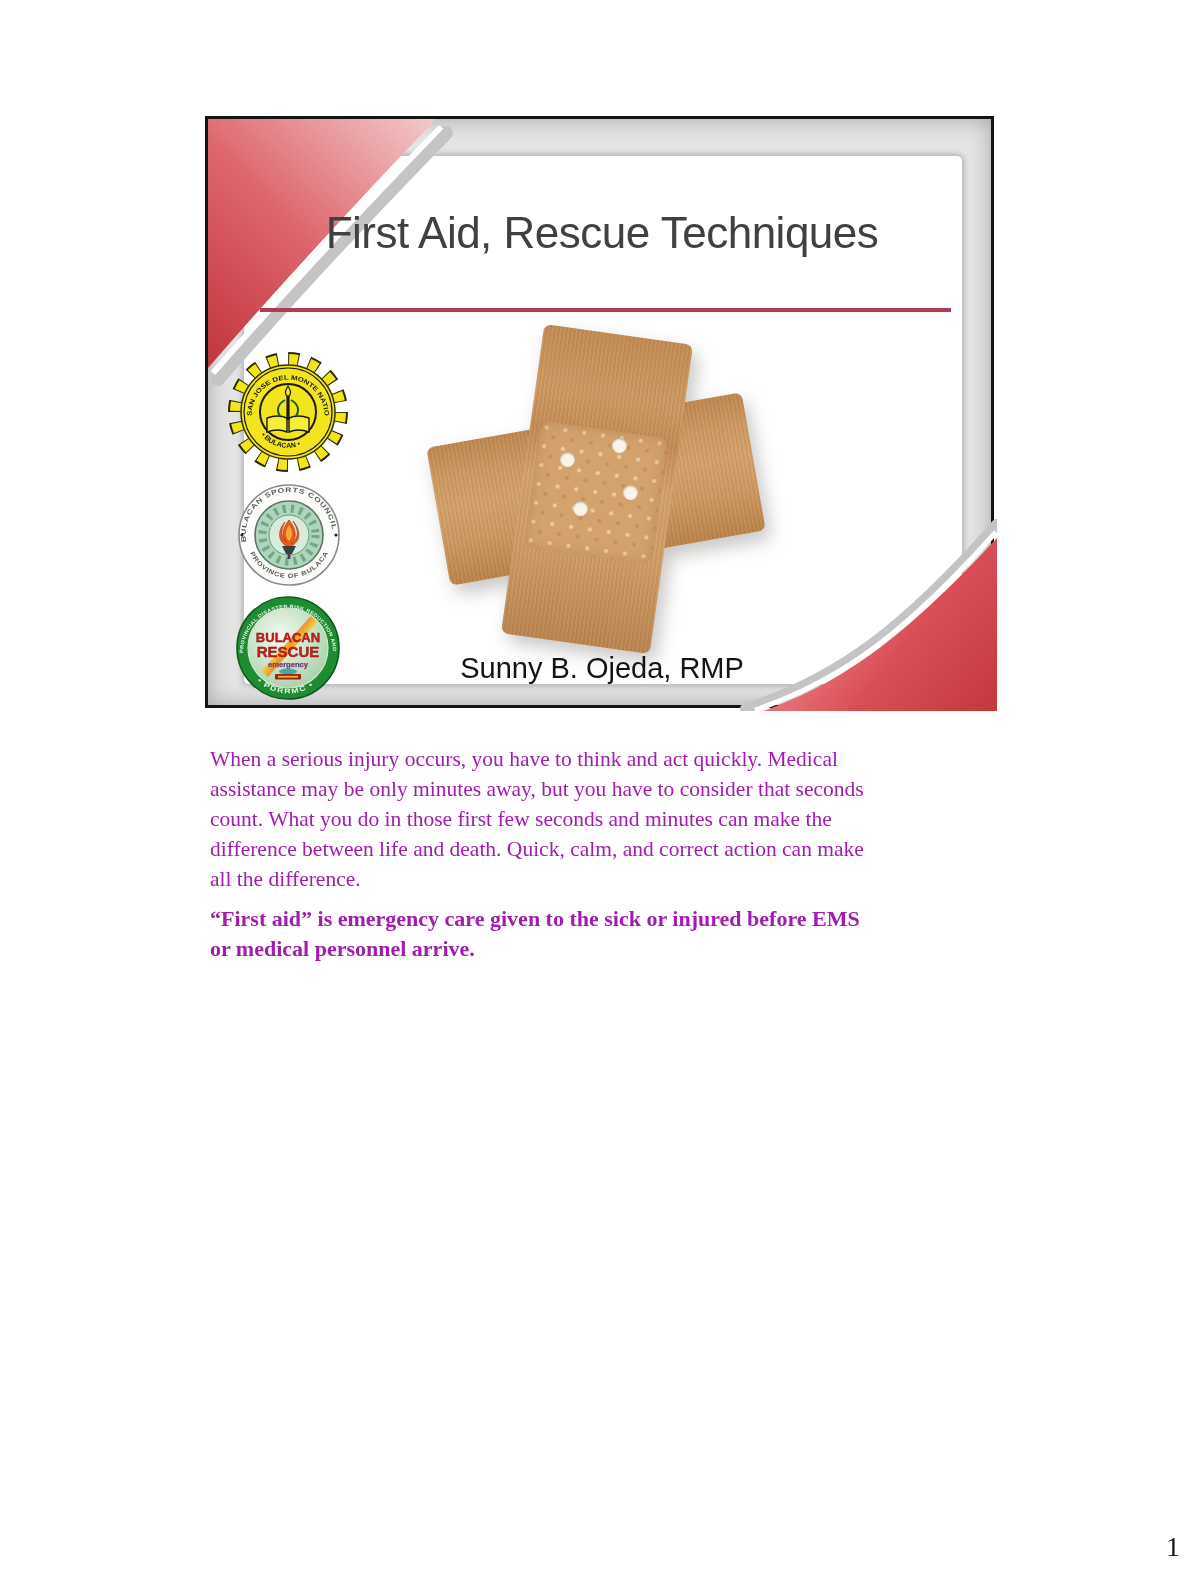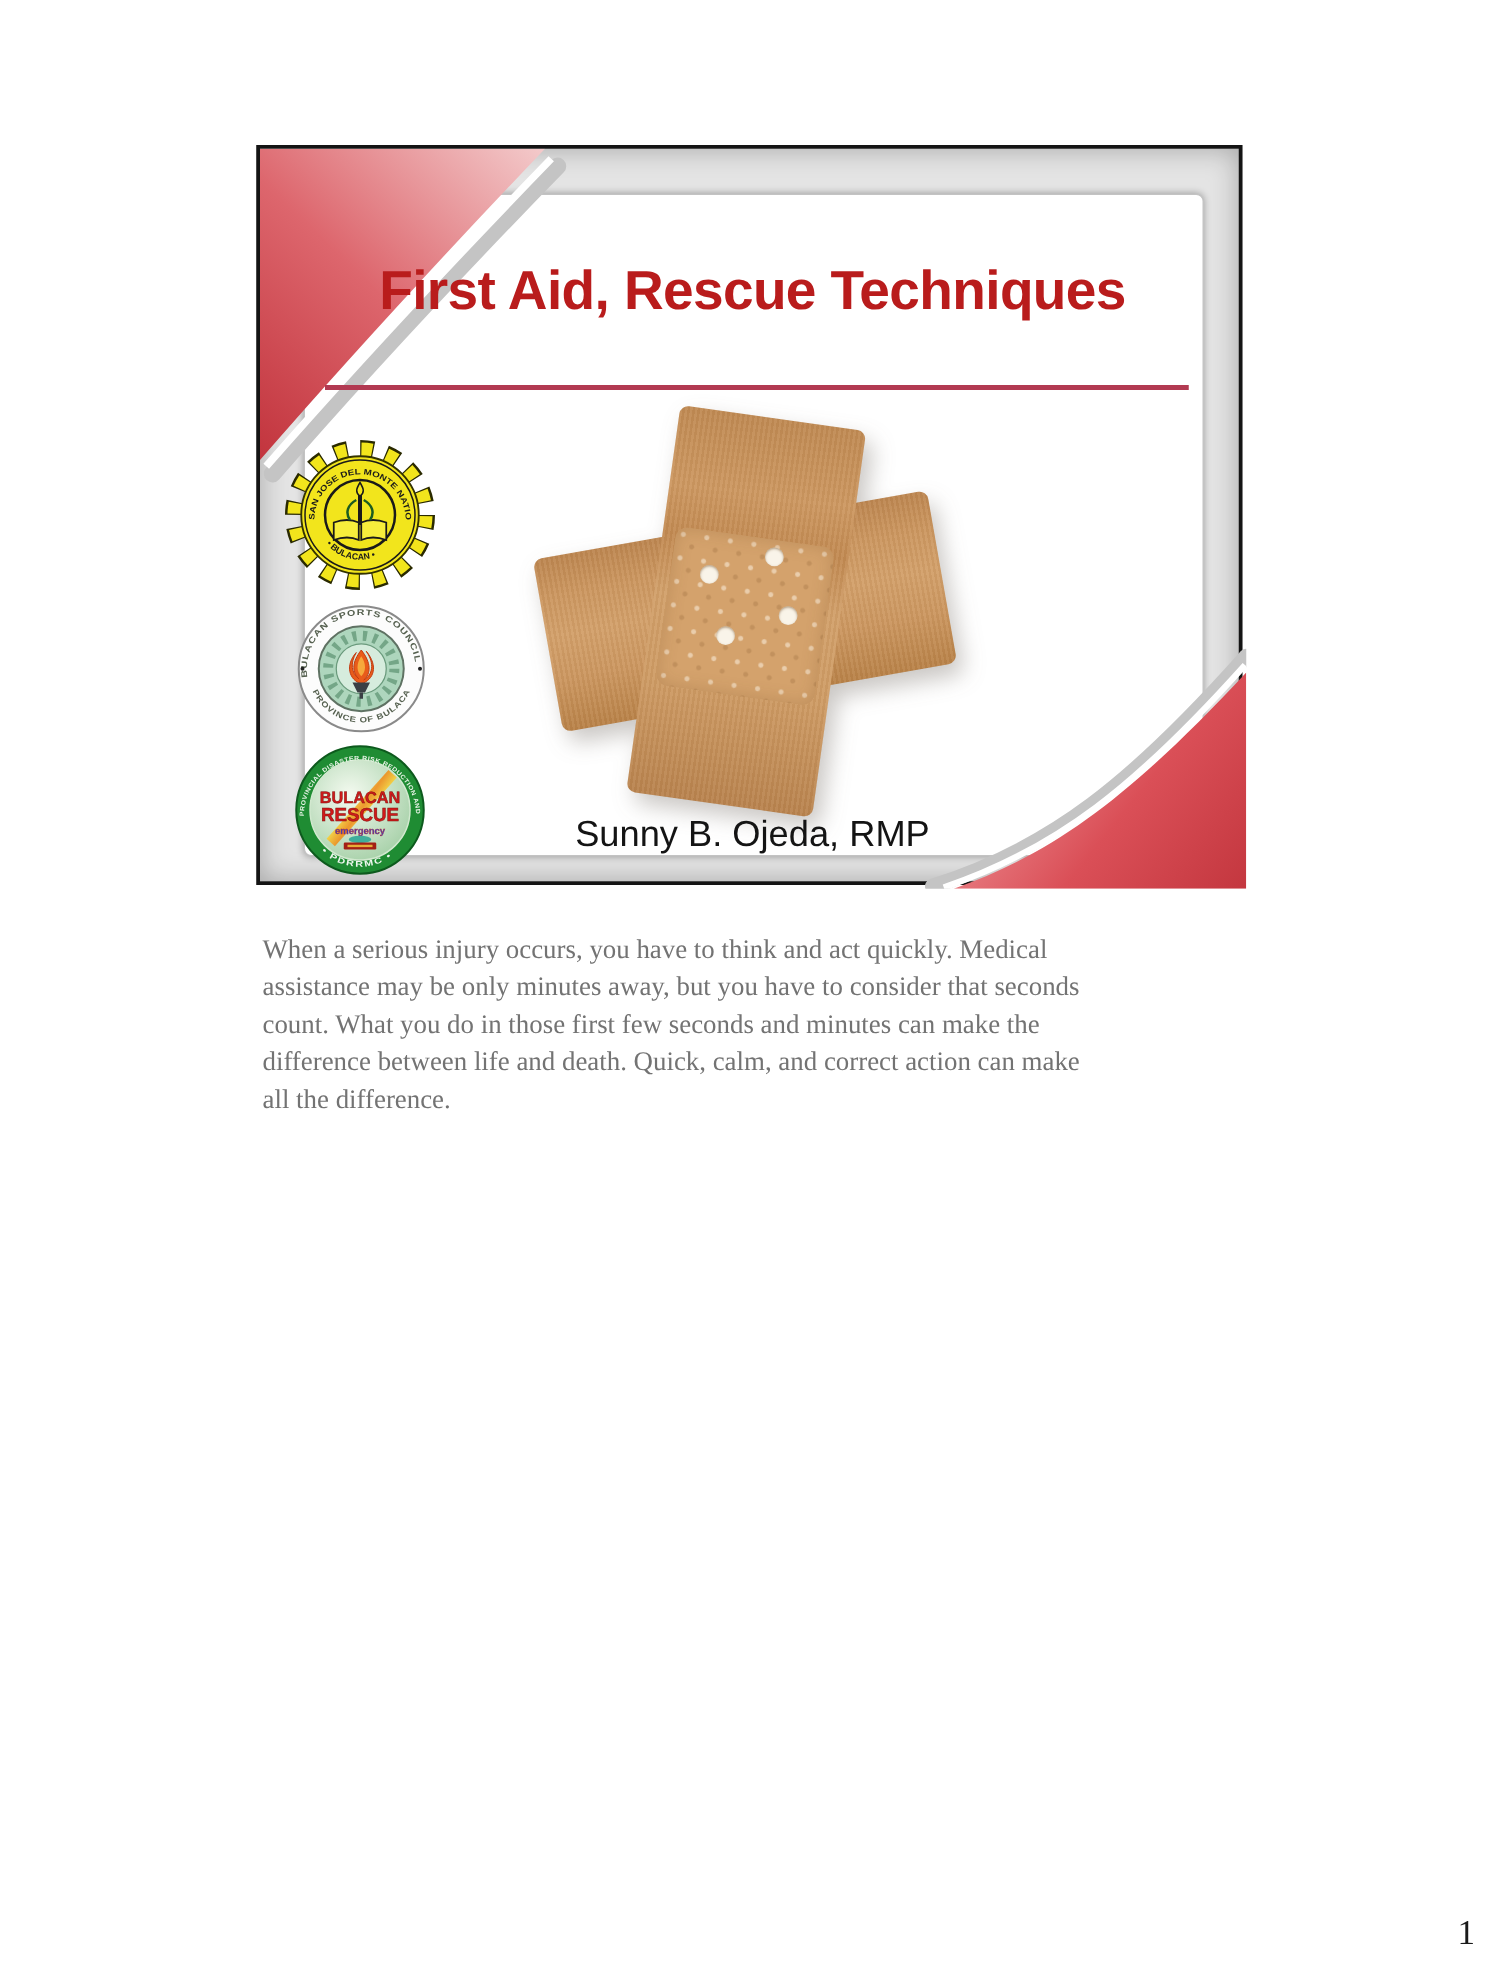--- a/index.html
+++ b/index.html
@@ -8,22 +8,22 @@
 
   
   .slide{position:absolute;left:205px;top:116px;width:789px;height:592px;box-sizing:border-box;
          border:3px solid #141414;background:#e4e4e4;
          box-shadow:inset 0 0 22px rgba(0,0,0,.28);}
   .panel{position:absolute;left:35px;top:36px;width:718px;height:528px;background:#ffffff;
          border:1px solid #c3c3c3;border-radius:6px;box-shadow:0 0 6px rgba(0,0,0,.30);}
   svg.deco{position:absolute;left:0;top:0;width:789px;height:592px;pointer-events:none;}
 
   .slide-title{position:absolute;left:35px;top:90px;width:718px;text-align:center;
-        font-family:"Liberation Sans",sans-serif;font-weight:700;font-size:44px;line-height:48px;
-        letter-spacing:-0.5px;color:#b91c1c;}
+        font-family:"Liberation Sans",sans-serif;font-weight:400;font-size:44px;line-height:48px;
+        letter-spacing:-0.5px;color:#404040;}
   .slide-subtitle{position:absolute;left:35px;top:146px;width:718px;text-align:center;
         font-family:"Liberation Sans",sans-serif;font-weight:700;font-size:30px;line-height:34px;
         color:#191919;}
   .divider{position:absolute;left:52px;top:189px;width:691px;height:4px;background:#b23a52;}
 
   .logos{position:absolute;left:0;top:0;}
   .logo{position:absolute;}
   .logo-school{left:18px;top:231px;}
   .logo-sports{left:28px;top:363px;}
   .logo-rescue{left:26px;top:475px;}
@@ -46,21 +46,21 @@
   .hole{position:absolute;width:15px;height:15px;border-radius:50%;background:#f9f4e9;
         box-shadow:inset 0 1px 2px rgba(120,85,45,.55);}
   .hole-1{left:124px;top:119px;} .hole-2{left:176px;top:105px;}
   .hole-3{left:137px;top:168px;} .hole-4{left:187px;top:152px;}
 
   .slide-author{position:absolute;left:35px;top:533px;width:718px;text-align:center;
         font-family:"Liberation Sans",sans-serif;font-weight:400;font-size:29px;color:#141414;}
 
   
   .notes{position:absolute;left:210px;top:744px;width:840px;}
-  .notes p{margin:0;white-space:pre;font-size:21.5px;line-height:30px;color:#737373;}
+  .notes p{margin:0;white-space:pre;font-size:21.5px;line-height:30px;color:#a21caf;}
   .notes p.bold{margin-top:10px;font-weight:700;font-size:22px;}
 
   .pageno{position:absolute;right:20px;top:1531px;font-size:28px;color:#1a1a1a;}
 
   .ring-text{font-family:"Liberation Sans",sans-serif;}
 </style>
 </head>
 <body>
 
 <div class="page">
@@ -192,16 +192,18 @@
 
     <div class="slide-author">Sunny B. Ojeda, RMP</div>
   </div>
 
   <div class="notes">
     <p>When a serious injury occurs, you have to think and act quickly. Medical
 assistance may be only minutes away, but you have to consider that seconds
 count. What you do in those first few seconds and minutes can make the
 difference between life and death. Quick, calm, and correct action can make
 all the difference.</p>
+    <p class="bold">“First aid” is emergency care given to the sick or injured before EMS
+or medical personnel arrive.</p>
   </div>
 
   <div class="pageno">1</div>
 </div>
 
 </body></html>

